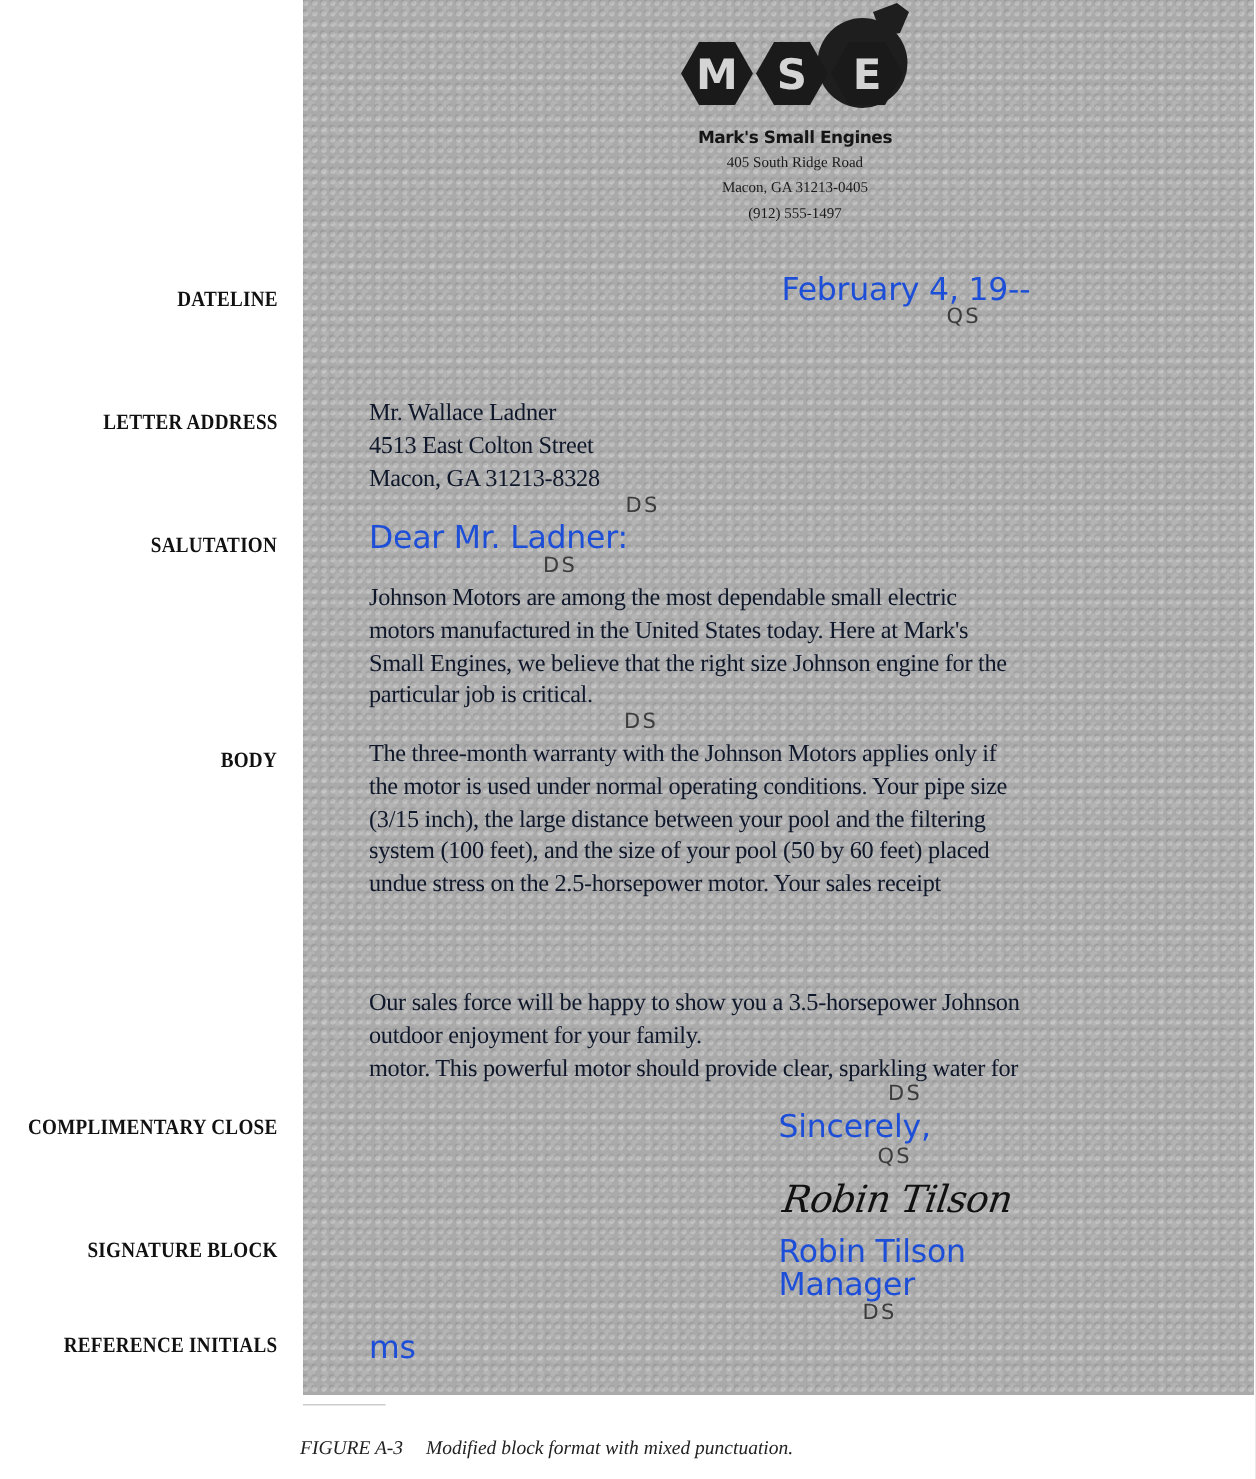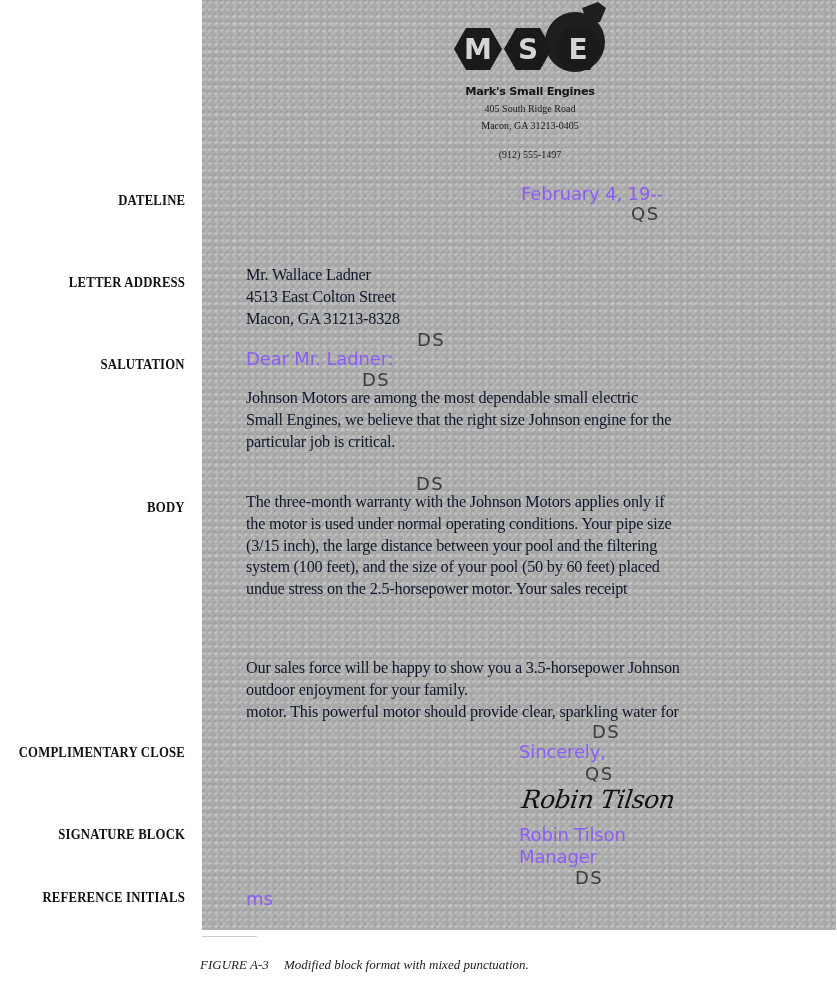--- a/index.html
+++ b/index.html
@@ -39,22 +39,22 @@
     letter-spacing: 0.2px;
     color: #111;
     white-space: nowrap;
     transform: scaleX(0.88);
     transform-origin: right center;
   }
   
   .lt {
     position: absolute;
     font-family: "DejaVu Sans", sans-serif;
-    font-size: 18px;
-    color: #8b5cf6;
+    font-size: 21px;
+    color: #1d4ed8;
     line-height: 21.8px;
     white-space: nowrap;
     letter-spacing: -0.15px;
   }
   .para {
     position: absolute;
     left: 246px;
     width: 560px;
   }
   .para .line {
@@ -62,21 +62,21 @@
     font-family: Liberation Serif, serif;
     font-size: 16.2px;
     color: #0f172a;
     line-height: 21.8px;
     white-space: nowrap;
     letter-spacing: -0.2px;
   }
   .mark {
     position: absolute;
     font-family: "DejaVu Sans", sans-serif;
-    font-size: 18px;
+    font-size: 14px;
     color: #3c3c3c;
     letter-spacing: 1.5px;
   }
   
   .logo {
     position: absolute;
     left: 450px;
     top: 0;
     width: 165px;
     height: 78px;
@@ -147,21 +147,21 @@
   <polygon points="54,49 66,28 90,28 102,49 90,70 66,70" fill="#1a1a1a"></polygon>
   <polygon points="104,49 116,28 140,28 152,49 140,70 116,70" fill="#1a1a1a"></polygon>
   <text x="28" y="59" text-anchor="middle" font-family="DejaVu Sans, sans-serif" font-weight="bold" font-size="28" fill="#d4d4d4">M</text>
   <text x="78" y="59" text-anchor="middle" font-family="DejaVu Sans, sans-serif" font-weight="bold" font-size="28" fill="#d4d4d4">S</text>
   <text x="128" y="59" text-anchor="middle" font-family="DejaVu Sans, sans-serif" font-weight="bold" font-size="28" fill="#d4d4d4">E</text>
 </svg>
 
 <div class="lh-name">Mark's Small Engines</div>
 <div class="lh-line" style="top:103px;">405 South Ridge Road</div>
 <div class="lh-line" style="top:120px;">Macon, GA 31213-0405</div>
-<div class="lh-line" style="top:137px;margin-top:12px;">(912) 555-1497</div>
+<div class="lh-line" style="top:137px;">(912) 555-1497</div>
 
 <div class="label" style="top:192px;">DATELINE</div>
 <div class="label" style="top:274px;">LETTER ADDRESS</div>
 <div class="label" style="top:356px;">SALUTATION</div>
 <div class="label" style="top:499px;">BODY</div>
 <div class="label" style="top:744px;">COMPLIMENTARY CLOSE</div>
 <div class="label" style="top:826px;">SIGNATURE BLOCK</div>
 <div class="label" style="top:889px;">REFERENCE INITIALS</div>
 
 <div class="lt" style="left:521px; top:183px;">February 4, 19--</div>
@@ -172,20 +172,21 @@
   <span class="line">4513 East Colton Street</span>
   <span class="line">Macon, GA 31213-8328</span>
 </div>
 <div class="mark" style="left:417px; top:329px;">DS</div>
 
 <div class="lt" style="left:246px; top:348px;">Dear Mr. Ladner:</div>
 <div class="mark" style="left:362px; top:369px;">DS</div>
 
 <div class="para" style="top:388px;">
   <span class="line">Johnson Motors are among the most dependable small electric</span>
+  <span class="line">motors manufactured in the United States today. Here at Mark's</span>
   <span class="line">Small Engines, we believe that the right size Johnson engine for the</span>
   <span class="line">particular job is critical.</span>
 </div>
 <div class="mark" style="left:416px; top:473px;">DS</div>
 
 <div class="para" style="top:492px;">
   <span class="line">The three-month warranty with the Johnson Motors applies only if</span>
   <span class="line">the motor is used under normal operating conditions. Your pipe size</span>
   <span class="line">(3/15 inch), the large distance between your pool and the filtering</span>
   <span class="line">system (100 feet), and the size of your pool (50 by 60 feet) placed</span>

